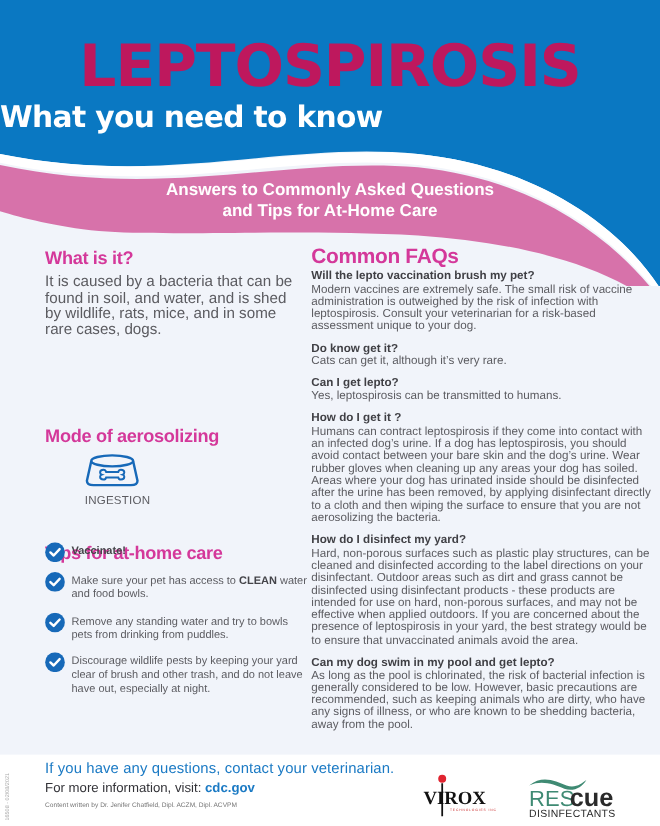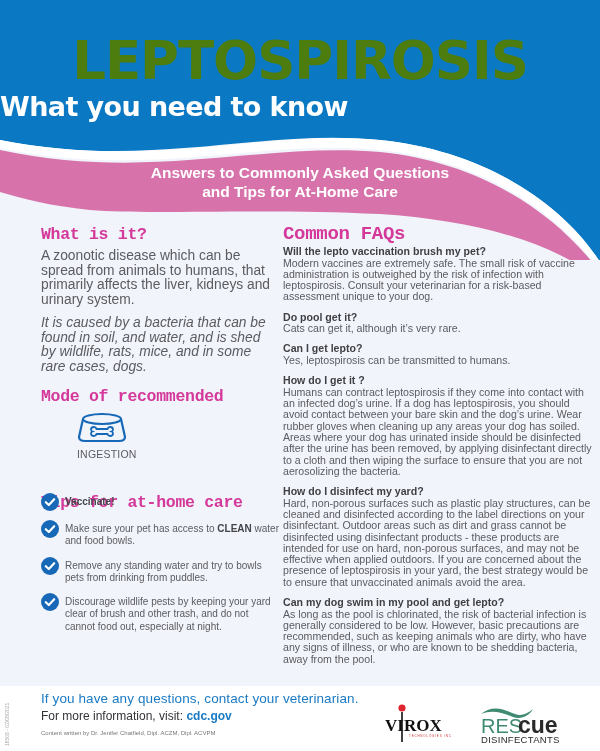--- a/index.html
+++ b/index.html
@@ -9,39 +9,39 @@
       background: #f1f4fa;
       font-family: "Liberation Sans", sans-serif;
       color: #5a5a5f;
     }
     .header-bg {
       position: absolute; left: 0; top: 0; width: 600px; height: 260px;
     }
     .header-bg svg { display: block; }
     .title {
       position: absolute; left: 0; top: 34px; width: 600px;
-      text-align: center; color: #4d7c0f;
+      text-align: center; color: #be185d;
       font-family: "DejaVu Sans", sans-serif; font-weight: bold;
       font-size: 53px; letter-spacing: -1px; line-height: 1;
     }
     .subtitle {
       position: absolute; left: 0; top: 93px; width: 600px;
       color: #ffffff;
       font-family: "DejaVu Sans", sans-serif; font-weight: bold;
       font-size: 27px; letter-spacing: -0.6px; line-height: 1;
     }
     .banner {
       position: absolute; left: 0; top: 163px; width: 600px;
       text-align: center; color: #ffffff;
       font-family: "Liberation Sans", sans-serif; font-weight: bold;
       font-size: 15.5px; line-height: 19px;
     }
     .left-col { position: absolute; left: 41px; top: 225px; width: 230px; }
     .h-pink {
-      color: #d4389a; font-family: Liberation Mono, monospace; font-weight: bold;
+      color: #d4389a; font-family: Liberation Sans, sans-serif; font-weight: bold;
       font-size: 16.5px; letter-spacing: -0.3px; line-height: 20px;
     }
     .left-p {
       font-size: 13.8px; line-height: 14.5px; color: #5b5b60; margin-top: 4px;
     }
     .left-p + .left-p { margin-top: 9px; font-style: italic; }
     .mode-h { position: absolute; left: 41px; top: 387px; }
     .ingestion {
       position: absolute; left: 68px; top: 412px; display: flex; align-items: center; flex-direction: column;
     }
@@ -94,25 +94,24 @@
 
 <div class="title">LEPTOSPIROSIS</div>
 <div class="subtitle">What you need to know</div>
 <div class="banner">
   <div>Answers to Commonly Asked Questions</div>
   <div>and Tips for At-Home Care</div>
 </div>
 
 <div class="left-col">
   <div class="h-pink">What is it?</div>
-  <p class="left-p">A zoonotic disease which can be spread from animals to humans, that primarily affects the liver, kidneys and urinary system.</p>
   <p class="left-p">It is caused by a bacteria that can be found in soil, and water, and is shed by wildlife, rats, mice, and in some rare cases, dogs.</p>
 </div>
 
-<div class="h-pink mode-h">Mode of recommended</div>
+<div class="h-pink mode-h">Mode of aerosolizing</div>
 <div class="ingestion">
   <span>
     <svg width="50" height="32" viewBox="0 0 50 32">
       <ellipse cx="25" cy="7" rx="19" ry="5" fill="none" stroke="#1769b8" stroke-width="2.2"></ellipse>
       <path d="M6 7 L2 25 Q2 29 8 29 H42 Q48 29 48 25 L44 7" fill="none" stroke="#1769b8" stroke-width="2.2" stroke-linejoin="round"></path>
       <path d="M17 15 q-3 0 -3 2.5 q0 1.5 1.5 2 q-1.5 .5 -1.5 2 q0 2.5 3 2.5 q2 0 2.5 -2 h11 q.5 2 2.5 2 q3 0 3 -2.5 q0 -1.5 -1.5 -2 q1.5 -.5 1.5 -2 q0 -2.5 -3 -2.5 q-2 0 -2.5 2 h-11 q-.5 -2 -2.5 -2 z" fill="none" stroke="#1769b8" stroke-width="1.8"></path>
     </svg>
   </span>
   <span class="lbl">INGESTION</span>
 </div>
@@ -146,32 +145,32 @@
     </span>
     <span class="txt">Remove any standing water and try to bowls pets from drinking from puddles.</span>
   </li>
   <li>
     <span class="check">
       <svg width="18" height="18" viewBox="0 0 18 18">
           <circle cx="9" cy="9" r="9" fill="#1769b8"></circle>
           <path d="M4.8 9.2 L7.8 12 L13.2 6.2" fill="none" stroke="#fff" stroke-width="2.2" stroke-linecap="round" stroke-linejoin="round"></path>
         </svg>
     </span>
-    <span class="txt">Discourage wildlife pests by keeping your yard clear of brush and other trash, and do not cannot food out, especially at night.</span>
+    <span class="txt">Discourage wildlife pests by keeping your yard clear of brush and other trash, and do not leave have out, especially at night.</span>
   </li>
 </ul>
 
 <div class="right-col">
   <div class="h-pink faq-h">Common FAQs</div>
   <div class="faq">
     <div class="q">Will the lepto vaccination brush my pet?</div>
     <div class="a">Modern vaccines are extremely safe. The small risk of vaccine administration is outweighed by the risk of infection with leptospirosis. Consult your veterinarian for a risk-based assessment unique to your dog.</div>
   </div>
   <div class="faq">
-    <div class="q">Do pool get it?</div>
+    <div class="q">Do know get it?</div>
     <div class="a">Cats can get it, although it’s very rare.</div>
   </div>
   <div class="faq">
     <div class="q">Can I get lepto?</div>
     <div class="a">Yes, leptospirosis can be transmitted to humans.</div>
   </div>
   <div class="faq">
     <div class="q">How do I get it ?</div>
     <div class="a">Humans can contract leptospirosis if they come into contact with an infected dog’s urine. If a dog has leptospirosis, you should avoid contact between your bare skin and the dog’s urine. Wear rubber gloves when cleaning up any areas your dog has soiled. Areas where your dog has urinated inside should be disinfected after the urine has been removed, by applying disinfectant directly to a cloth and then wiping the surface to ensure that you are not aerosolizing the bacteria.</div>
   </div>

